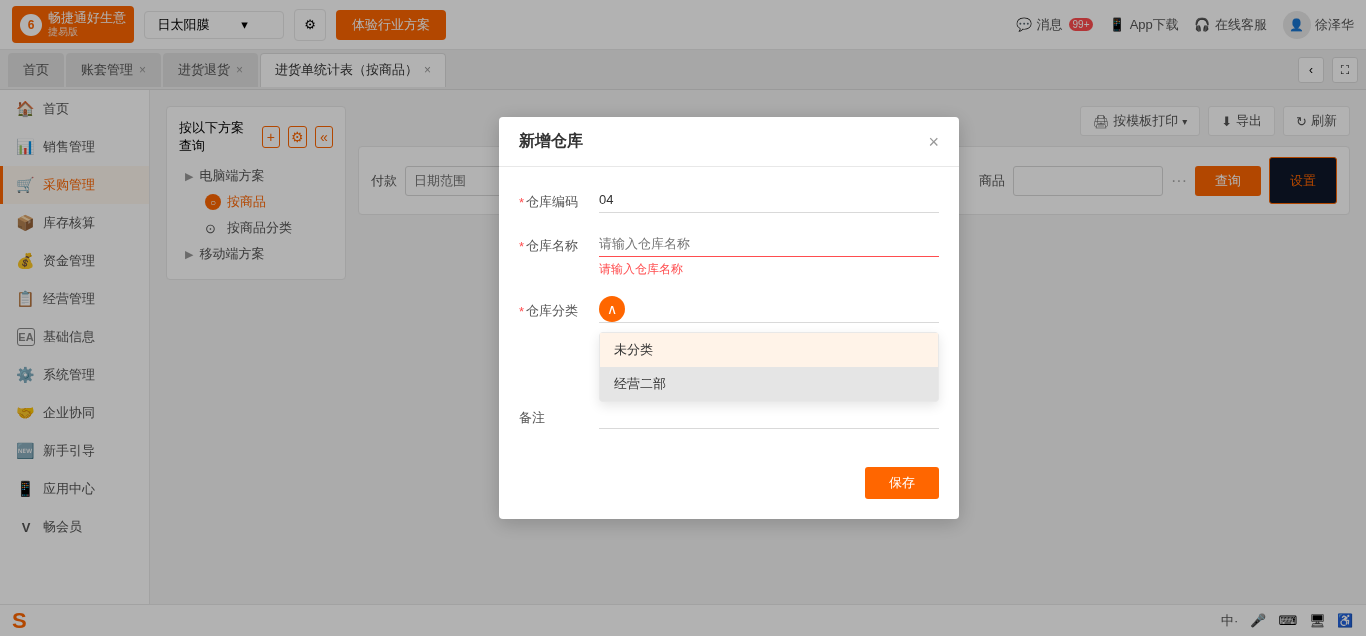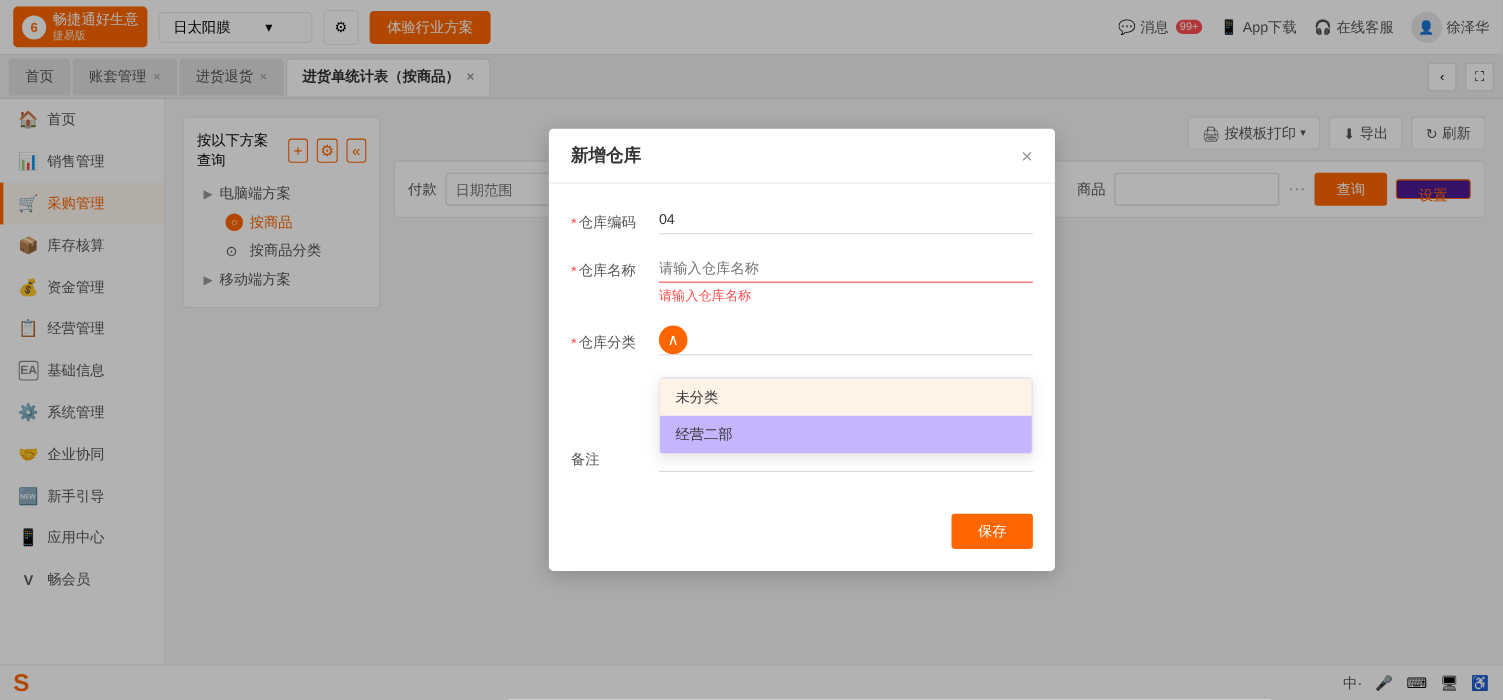--- a/index.html
+++ b/index.html
@@ -65,21 +65,21 @@
       position: relative;
     }
     .tab-item {
       display: flex; align-items: center; gap: 6px;
       padding: 6px 14px; border-radius: 4px 4px 0 0;
       cursor: pointer; font-size: 13px; color: #555;
       border: 1px solid transparent; border-bottom: none;
       background: #e0e0e0; height: 34px;
     }
     .tab-item.active {
-      background: #fff; border-color: #ddd; color: #333; font-weight: 700;
+      background: #fff; border-color: #ddd; color: #333; font-weight: 400;
     }
     .tab-close {
       font-size: 12px; color: #999; cursor: pointer; line-height: 1;
     }
     .tab-bar-right {
       margin-left: auto; display: flex; align-items: center; gap: 8px;
     }
     .tab-nav-btn {
       width: 26px; height: 26px; border: 1px solid #ddd; border-radius: 3px;
       display: flex; align-items: center; justify-content: center;
@@ -153,22 +153,22 @@
     .select-input {
       border: 1px solid #d9d9d9; border-radius: 3px; padding: 5px 8px;
       font-size: 13px; color: #333; height: 30px; min-width: 120px;
       appearance: none; background: #fff;
     }
     .search-btn {
       background: #ff6600; color: #fff; border: none; border-radius: 3px;
       padding: 5px 20px; cursor: pointer; font-size: 13px; height: 30px;
     }
     .set-btn {
-      background: #4c1d95; color: #ff6600; border: 1px solid #ff6600; border-radius: 3px;
-      padding: 5px 20px; cursor: pointer; font-size: 13px; height: 18px;
+      background: #0f172a; color: #ff6600; border: 1px solid #ff6600; border-radius: 3px;
+      padding: 5px 20px; cursor: pointer; font-size: 13px; height: 47px;
     }
     .dots-btn {
       color: #aaa; font-size: 16px; cursor: pointer;
     }
 
     
     .action-bar {
       display: flex; justify-content: flex-end; align-items: center; gap: 8px;
       margin-bottom: 10px;
     }
@@ -228,22 +228,22 @@
     }
     .select-up-icon {
       width: 26px; height: 26px; background: #ff6600; border-radius: 50%;
       display: flex; align-items: center; justify-content: center;
       color: #fff; font-size: 14px; cursor: pointer; flex-shrink: 0;
     }
 
     
     .dropdown-list {
       position: absolute; top: 100%; left: 0; right: 0;
-      background: #c4b5fd; border: 1px solid #e8e8e8; border-radius: 4px;
-      box-shadow: 0 4px 12px rgba(0,0,0,0.1); z-index: 300; margin-top: 20px;
+      background: #e5e5e5; border: 1px solid #e8e8e8; border-radius: 4px;
+      box-shadow: 0 4px 12px rgba(0,0,0,0.1); z-index: 300; margin-top: 9px;
     }
     .dropdown-item {
       padding: 8px 14px; font-size: 13px; color: #333; cursor: pointer;
     }
     .dropdown-item.highlighted { background: #fff3e8; }
 
     .modal-footer {
       display: flex; justify-content: flex-end; gap: 10px;
       padding: 0 20px;
     }

